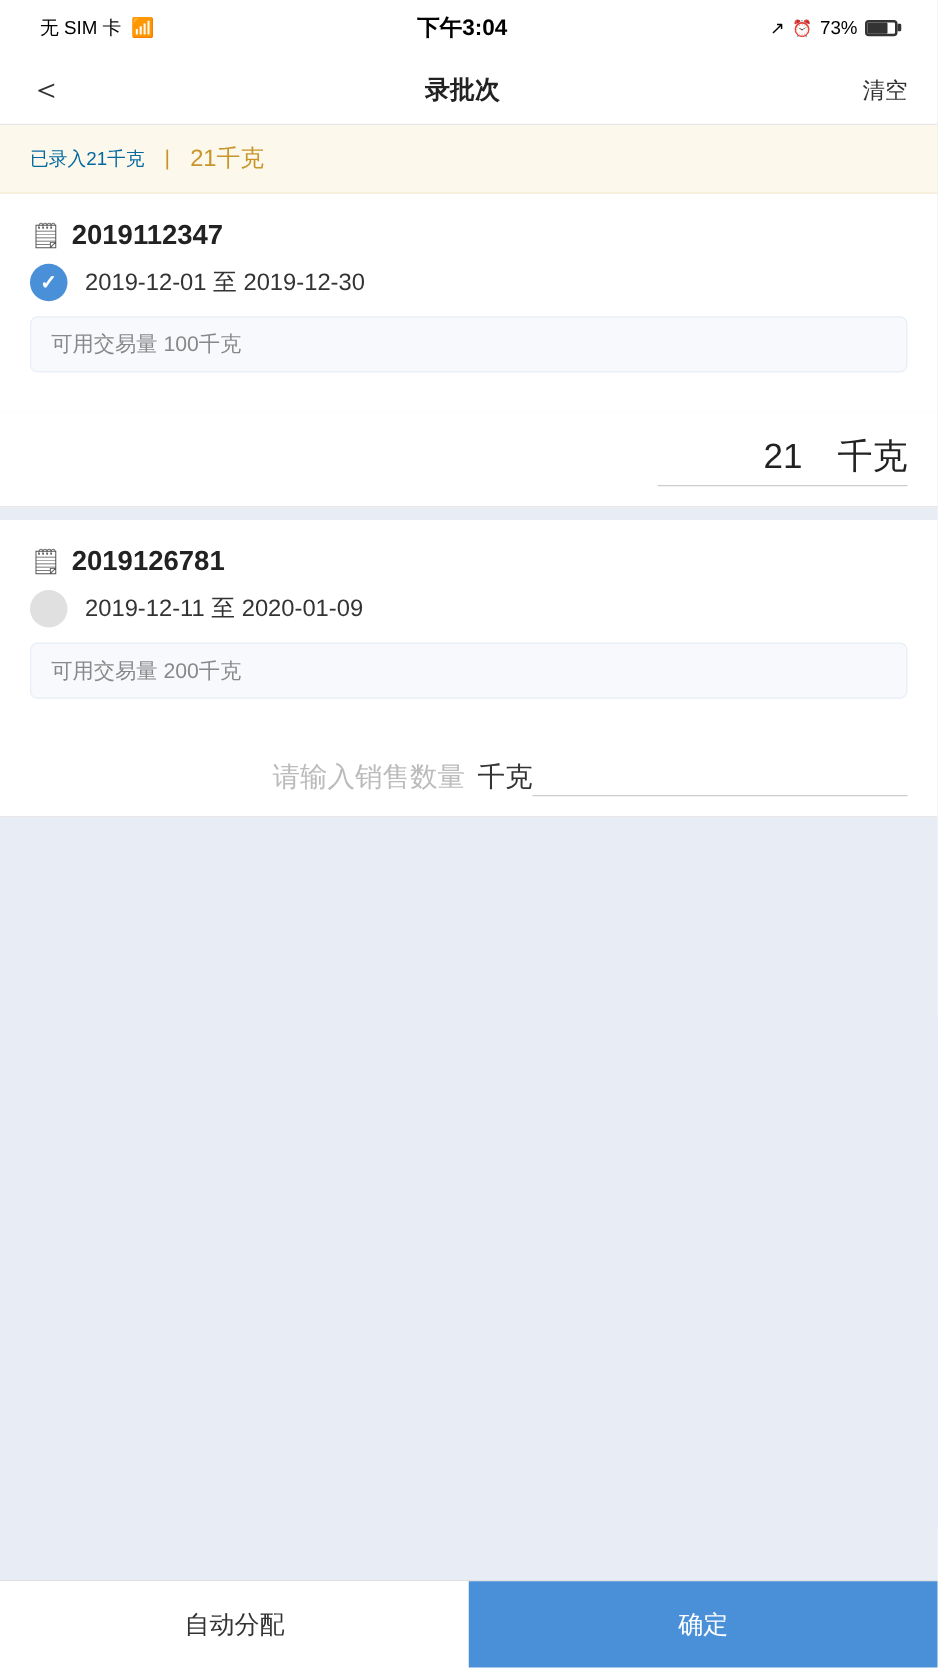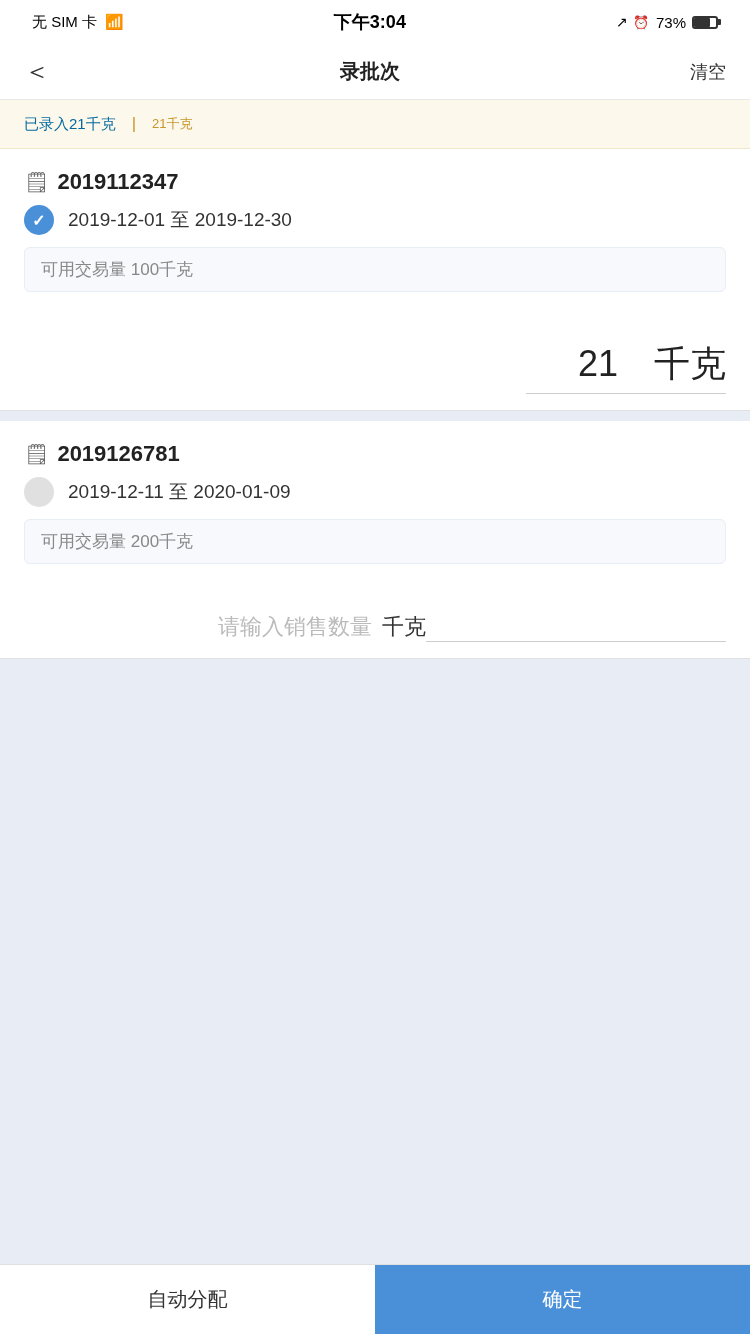--- a/index.html
+++ b/index.html
@@ -79,21 +79,21 @@
     .summary-label {
       color: #0369a1;
       font-size: 15px;
     }
     .summary-divider {
       color: #c8952a;
       font-size: 17px;
     }
     .summary-value {
       color: #c8952a;
-      font-size: 13px;
+      font-size: 19px;
       font-weight: 500;
     }
 
     
     .batch-card {
       background: #fff;
       margin-bottom: 0;
       padding: 20px 24px 0 24px;
     }
 
@@ -160,21 +160,21 @@
     .quantity-row {
       background: #fff;
       display: flex;
       align-items: center;
       justify-content: flex-end;
       padding: 16px 24px;
       gap: 12px;
       border-bottom: 1px solid #e0e0e0;
     }
     .quantity-value {
-      font-size: 36px;
+      font-size: 28px;
       font-weight: 500;
       color: #222;
     }
 
     
     .section-separator {
       height: 10px;
       background: #e8ecf5;
     }
 

